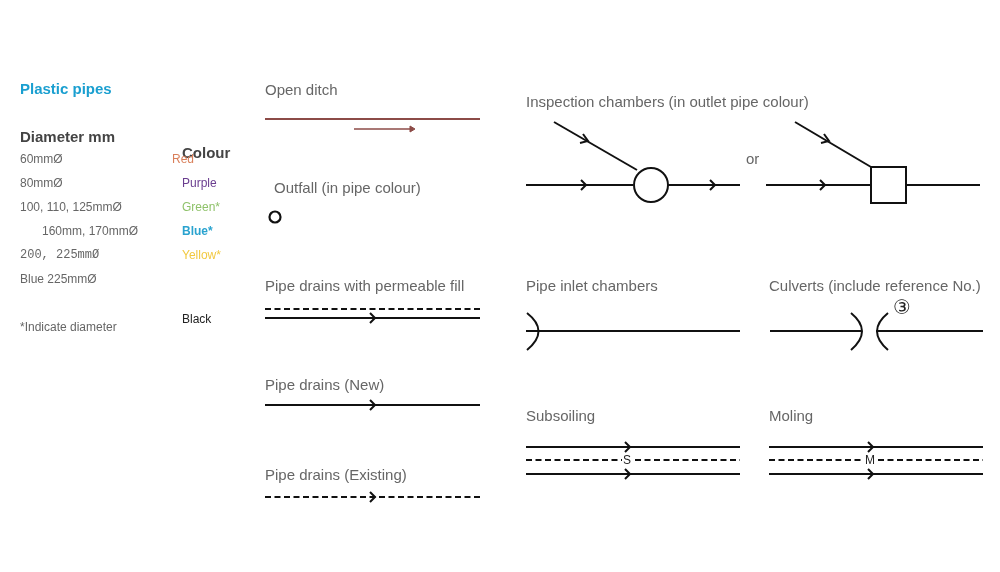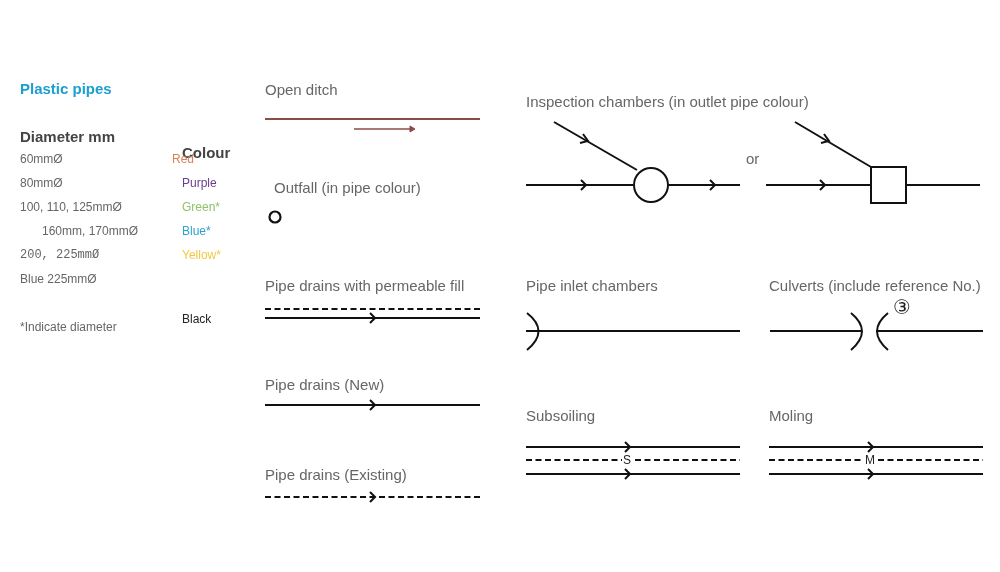--- a/index.html
+++ b/index.html
@@ -20,21 +20,21 @@
 <div class="abs hdr" style="left:182px;top:128px;margin-top:16px;">Colour</div>
 
 <div>
   <div class="abs cell" style="left:20px;top:152px;">60mmØ</div>
   <div class="abs cell" style="left:172px;top:152px;color:#d97f5a;">Red</div>
   <div class="abs cell" style="left:20px;top:176px;">80mmØ</div>
   <div class="abs cell" style="left:182px;top:176px;color:#6a3d8f;">Purple</div>
   <div class="abs cell" style="left:20px;top:200px;">100, 110, 125mmØ</div>
   <div class="abs cell" style="left:182px;top:200px;color:#8fc26a;">Green*</div>
   <div class="abs cell" style="left:10px;top:224px;margin-left:32px;">160mm, 170mmØ</div>
-  <div class="abs cell" style="left:182px;top:224px;color:#2aa3cf;">Blue*</div>
+  <div class="abs cell" style="left:182px;top:224px;color:#2aa3cf;font-weight:bold;">Blue*</div>
   <div class="abs cell" style="left:20px;top:248px;font-family:Liberation Mono, monospace;">200, 225mmØ</div>
   <div class="abs cell" style="left:182px;top:248px;color:#f2c940;">Yellow*</div>
   <div class="abs cell" style="left:20px;top:272px;">Blue 225mmØ</div>
   <div class="abs cell" style="left:182px;top:272px;color:#222;margin-top:40px;">Black</div>
 </div>
 <div class="abs cell" style="left:20px;top:320px;">*Indicate diameter</div>
 
 <div class="abs label" style="left:265px;top:81px;">Open ditch</div>
 <div class="abs label" style="left:274px;top:179px;">Outfall (in pipe colour)</div>
 <div class="abs label" style="left:265px;top:277px;">Pipe drains with permeable fill</div>

